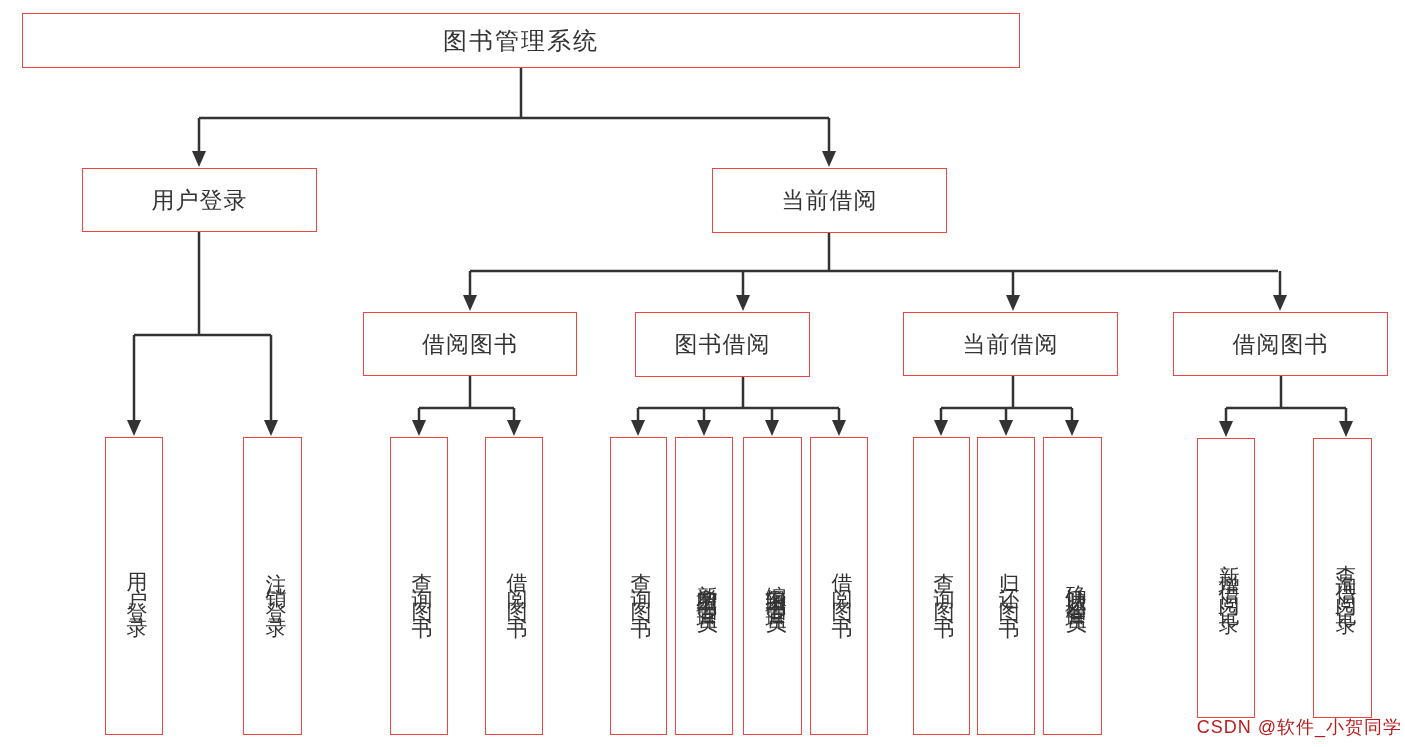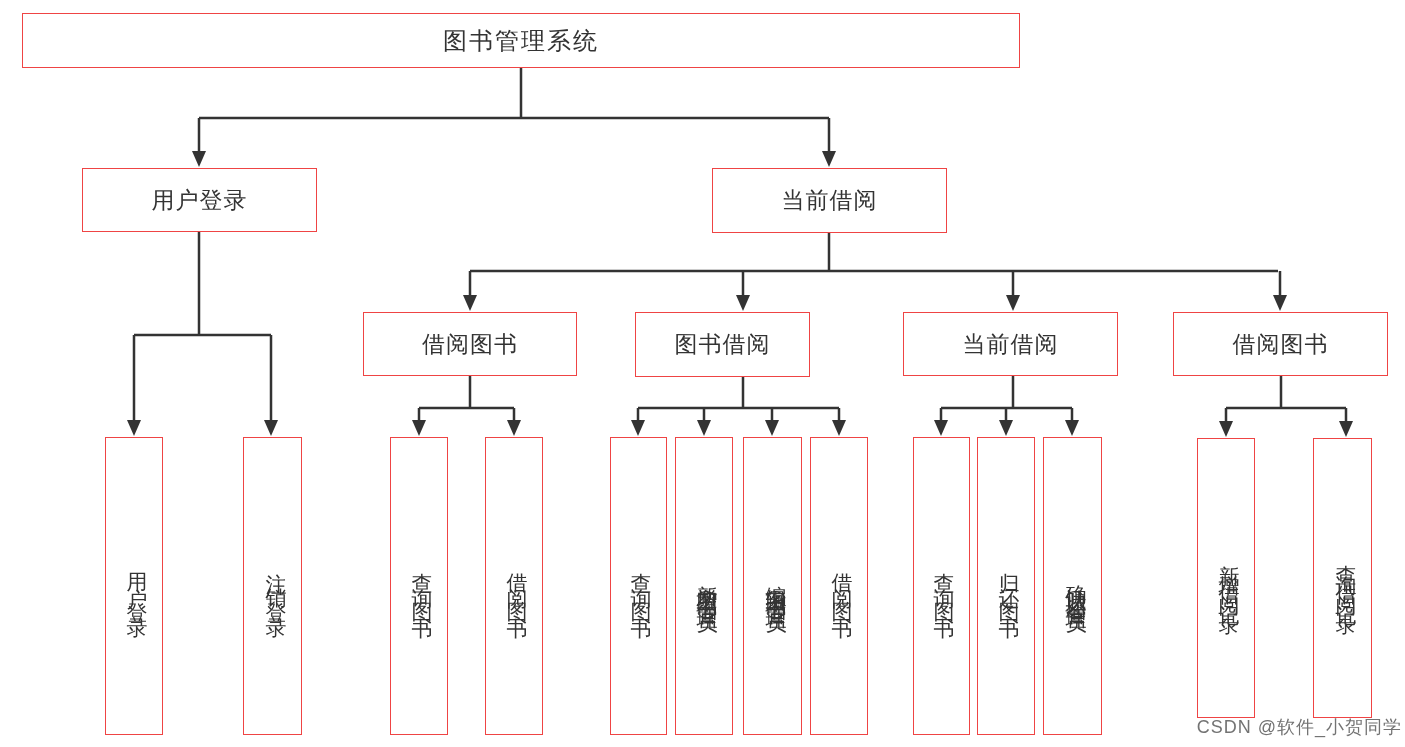--- a/index.html
+++ b/index.html
@@ -48,21 +48,21 @@
     display: block;
     text-align: center;
     line-height: 50px;
   }
   .watermark {
     position: absolute;
     right: 3px;
     top: 715px;
     font-size: 18px;
     letter-spacing: 1px;
-    color: #737373;
+    color: #b91c1c;
     z-index: 5;
     white-space: nowrap;
   }
 </style>
 </head>
 <body>
 
 <div id="canvas">
 
   <svg id="connectors" viewBox="0 0 1405 747" xmlns="http://www.w3.org/2000/svg">

